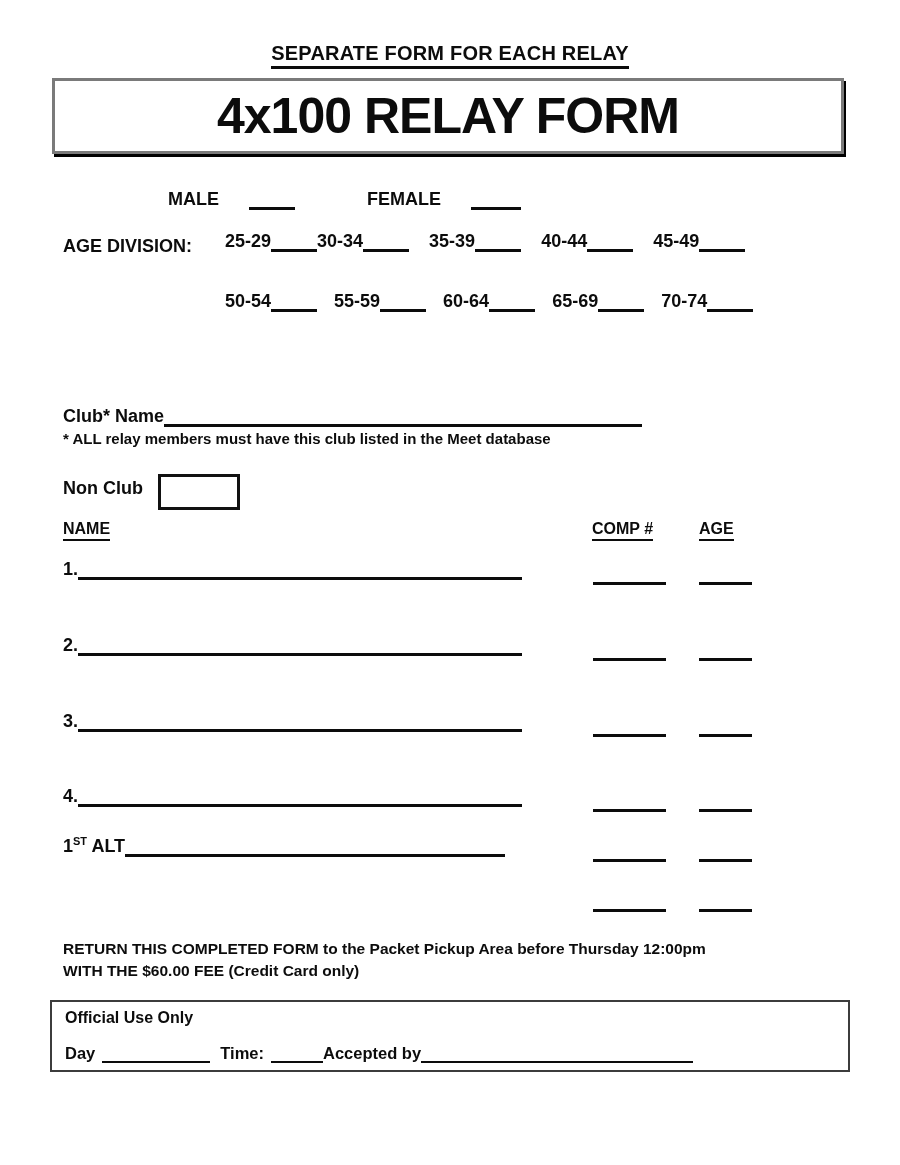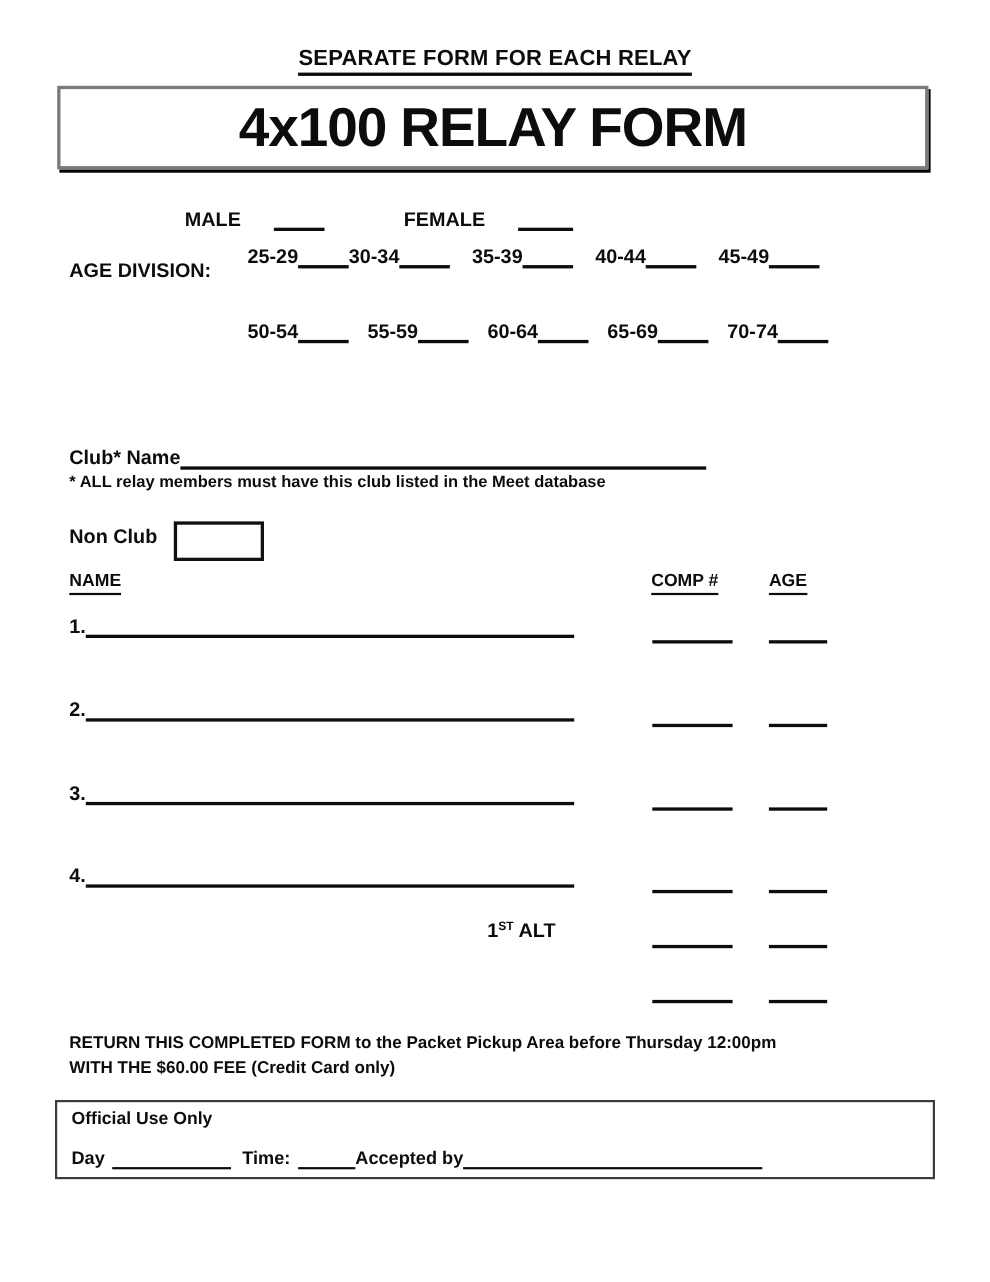--- a/index.html
+++ b/index.html
@@ -25,42 +25,42 @@
   .blank{display:inline-block;border-bottom:3px solid #0c0c0c;height:20px;vertical-align:baseline;}
   
   .gender-row{position:absolute;left:168px;top:186px;font-size:18px;display:flex;align-items:flex-end;height:24px;gap:22px;}
   .gender-row .blank{height:4px;}
   .g-male-blank{width:46px;margin-left:8px;}
   .g-female-label{margin-left:50px;}
   .g-female-blank{width:50px;margin-left:8px;}
   
   .age-label{position:absolute;left:63px;top:236px;font-size:18px;}
   .age-row{position:absolute;left:225px;display:flex;align-items:flex-end;height:24px;font-size:18px;}
-  .age-row-1{top:220px;}
+  .age-row-1{top:228px;}
   .age-row-2{top:288px;}
   .age-row-3{top:334px;}
   .age-item{margin-right:20px;display:flex;align-items:flex-end;}
   .age-item.tight{margin-right:0;}
   .age-row-2 .age-item,.age-row-3 .age-item{margin-right:17px;}
   .age-item .blank{width:46px;height:4px;}
   
   .club-row{position:absolute;left:63px;top:403px;width:579px;display:flex;align-items:flex-end;height:24px;font-size:18px;}
   .club-row .blank{flex:1;height:4px;}
   .club-note{position:absolute;left:63px;top:430px;font-size:15px;}
   .nonclub-label{position:absolute;left:63px;top:478px;font-size:18px;}
   .nonclub-box{position:absolute;left:158px;top:474px;width:76px;height:30px;border:3px solid #111;background:#fff;}
   
   .col-head{position:absolute;top:520px;font-size:16px;}
   .col-head .u{display:inline-block;border-bottom:2px solid #0c0c0c;padding-bottom:1px;}
   .head-name{left:63px;}
   .head-comp{left:592px;}
   .head-age{left:699px;}
   .roster-row{position:absolute;left:63px;width:760px;height:26px;}
   .row-main{display:flex;align-items:flex-end;width:459px;font-size:18px;}
-  .roster-row.alt .row-main{width:442px;flex-direction:column;}
+  .roster-row.alt .row-main{width:442px;}
   .row-main .label{white-space:pre;}
   .row-main sup{font-size:11px;line-height:1;vertical-align:super;}
   .row-main .blank{flex:1;height:4px;}
   .comp-blank{position:absolute;left:530px;bottom:0;width:73px;height:4px;}
   .age-blank{position:absolute;left:636px;bottom:0;width:53px;height:4px;}
   .r1{top:559px;} .r2{top:635px;} .r3{top:711px;} .r4{top:786px;} .r5{top:836px;} .r6{top:886px;}
   
   .return-note{position:absolute;left:63px;top:938px;font-size:15.5px;line-height:22px;}
   
   .official-box{position:absolute;left:50px;top:1000px;width:796px;height:68px;border:2px solid #3c3c3c;background:#fff;}

